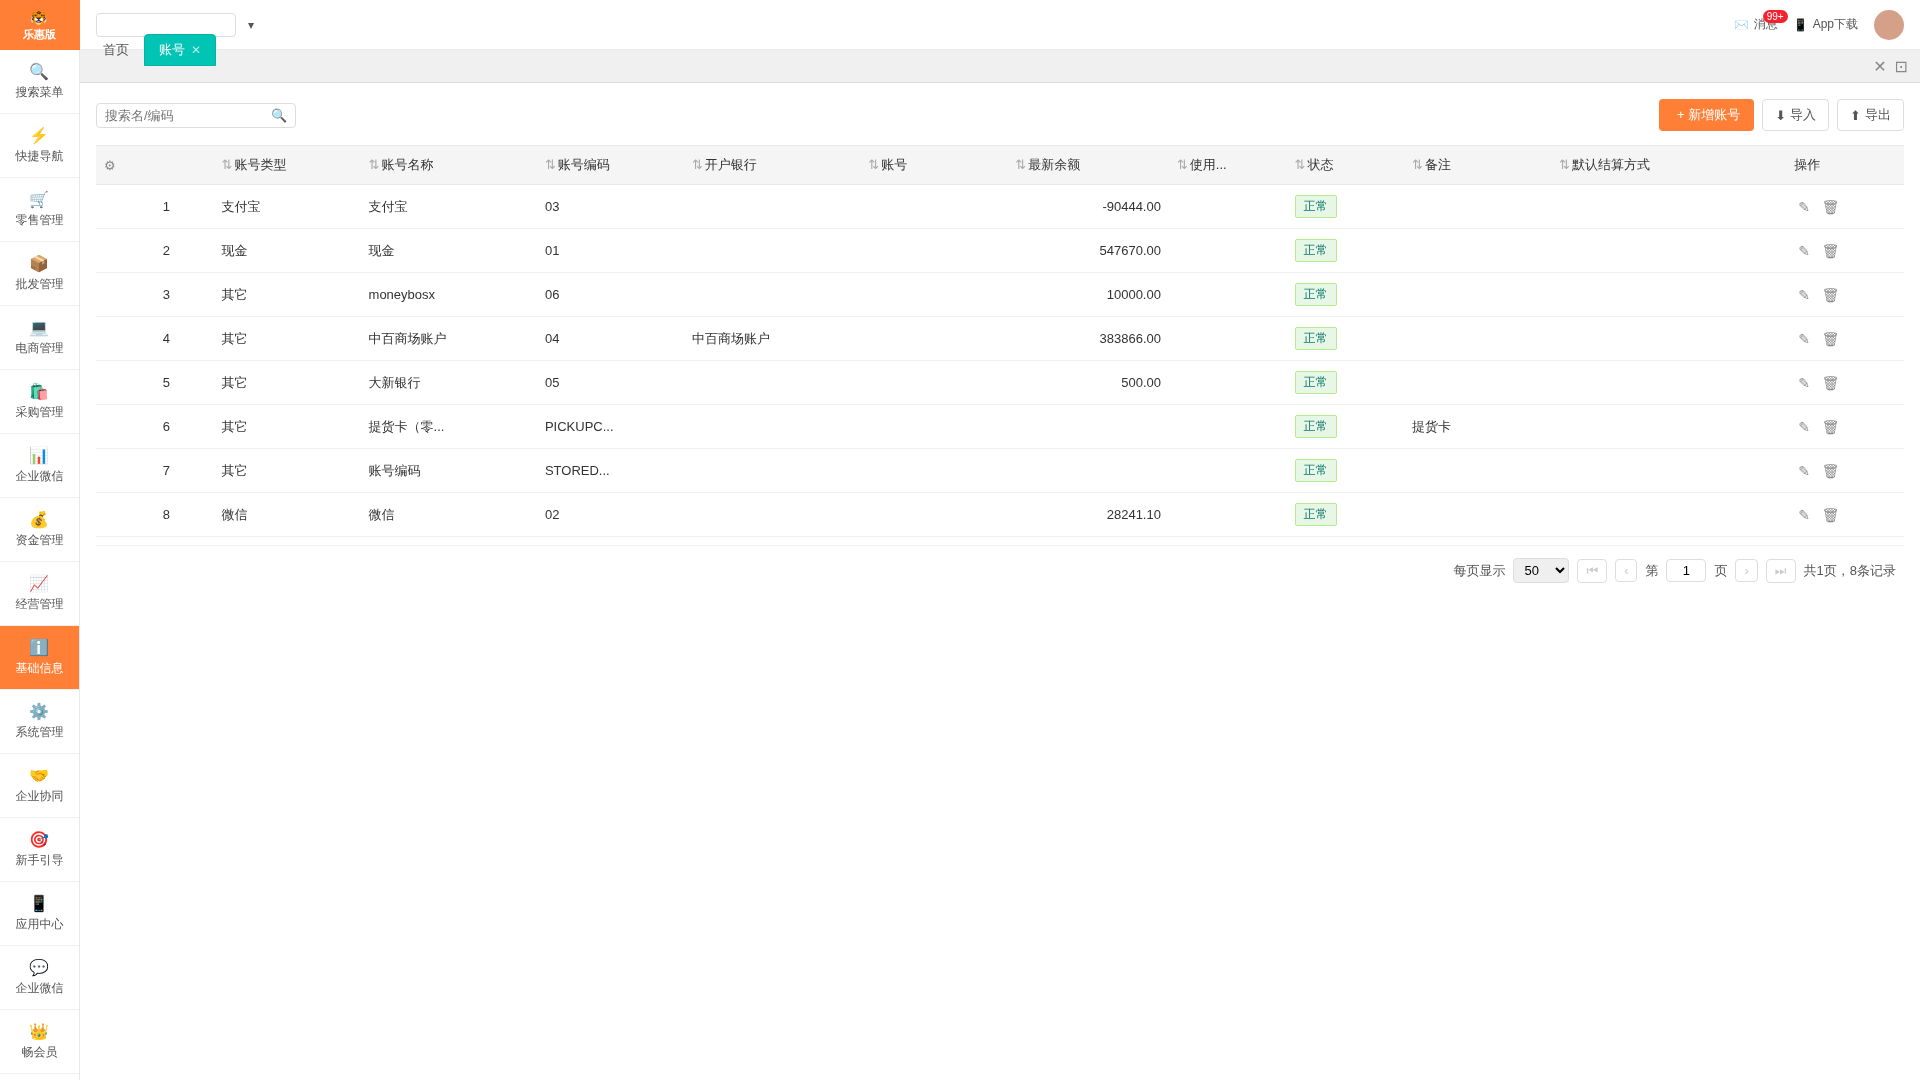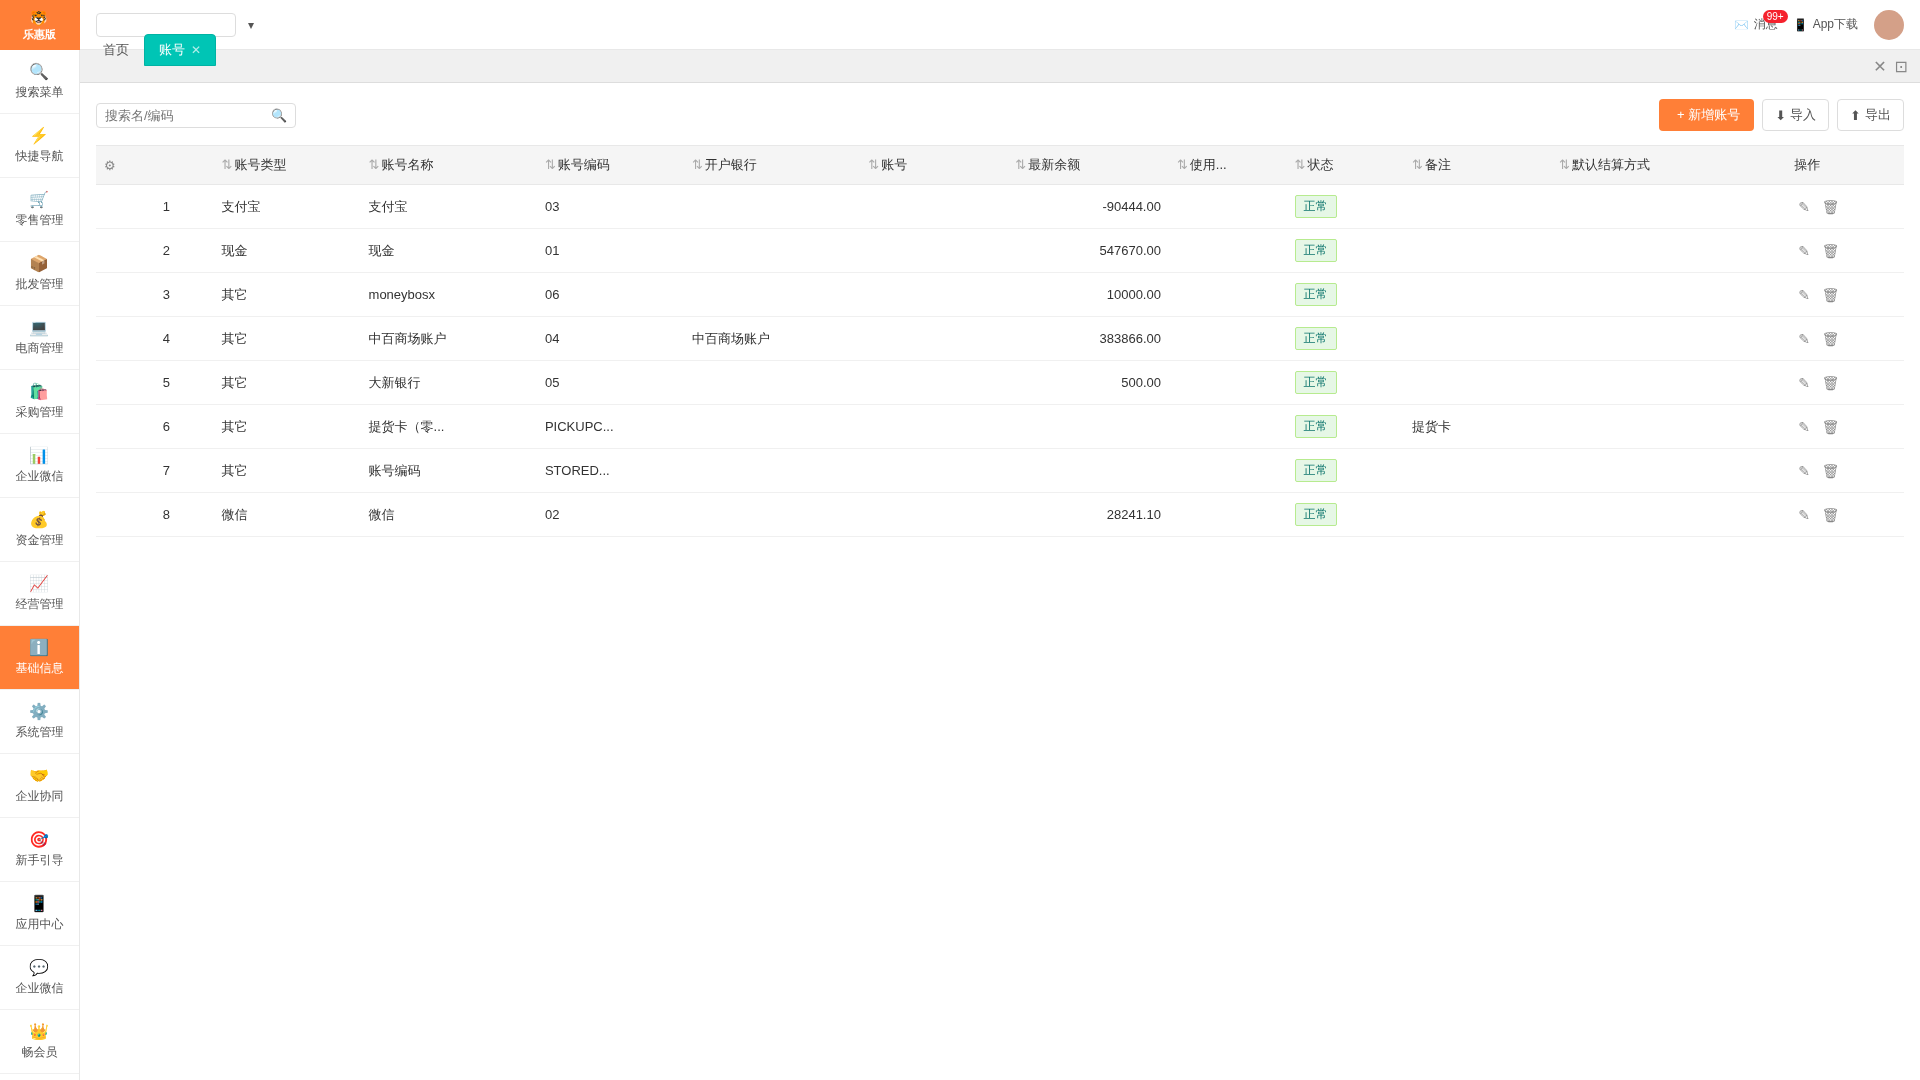--- a/index.html
+++ b/index.html
@@ -550,14 +550,30 @@
             <td class="col-remark"></td>
             <td class="col-settle"></td>
             <td class="col-action">
         <button class="action-btn" title="编辑">✎</button>
         <button class="action-btn" title="删除">🗑</button>
       </td>
           </tr>
         </tbody>
     </table>
 
+    <div class="pagination-bar">
+      <span>每页显示</span>
+      <select class="page-size-select">
+        <option>50</option>
+        <option>100</option>
+        <option>200</option>
+      </select>
+      <button class="page-btn disabled">⏮</button>
+      <button class="page-btn disabled">‹</button>
+      <span>第</span>
+      <input class="page-input" value="1" style="">
+      <span>页</span>
+      <button class="page-btn disabled">›</button>
+      <button class="page-btn disabled">⏭</button>
+      <span>共1页，8条记录</span>
+    </div>
   </div>
 </div>
 
 </body></html>

